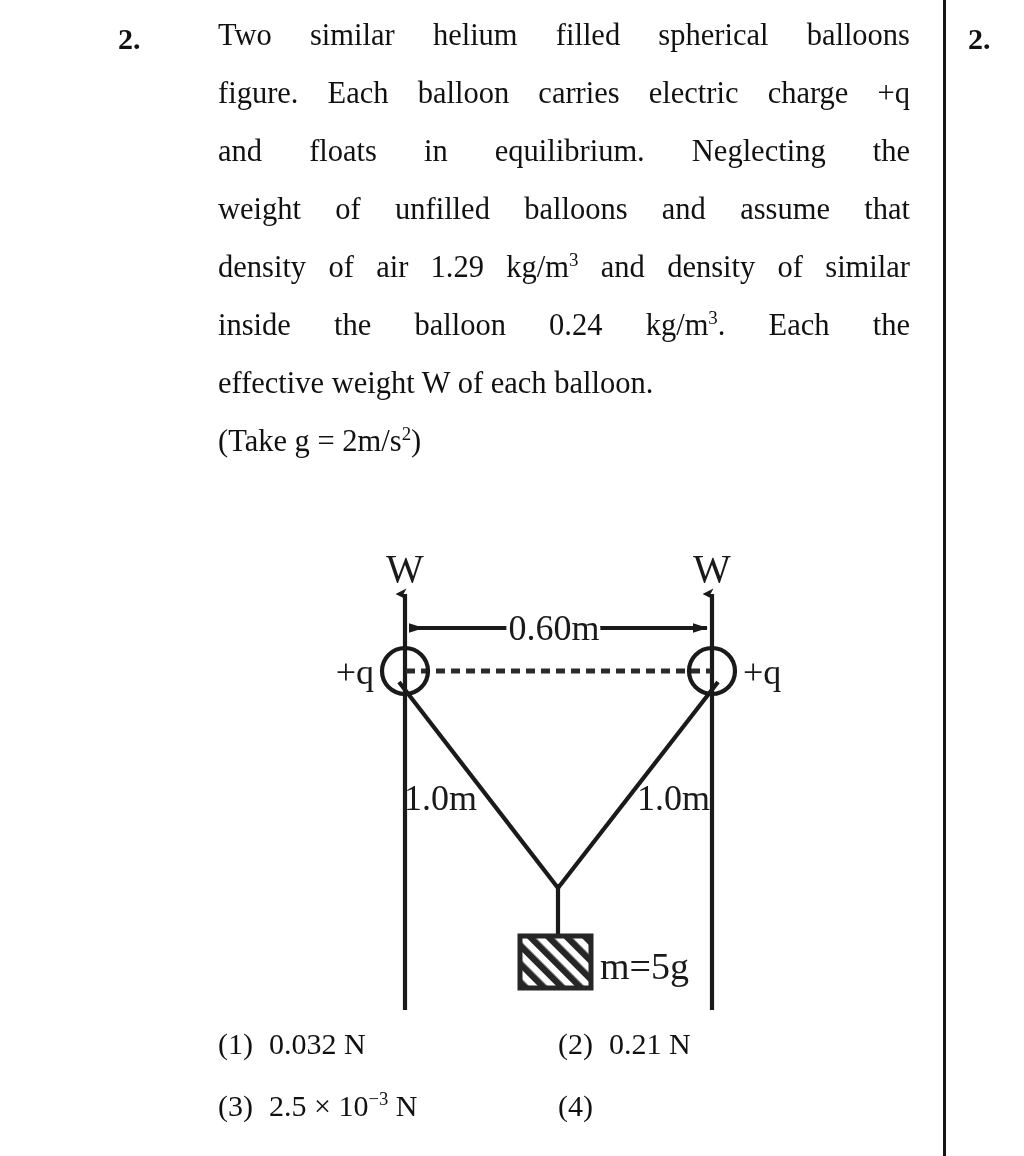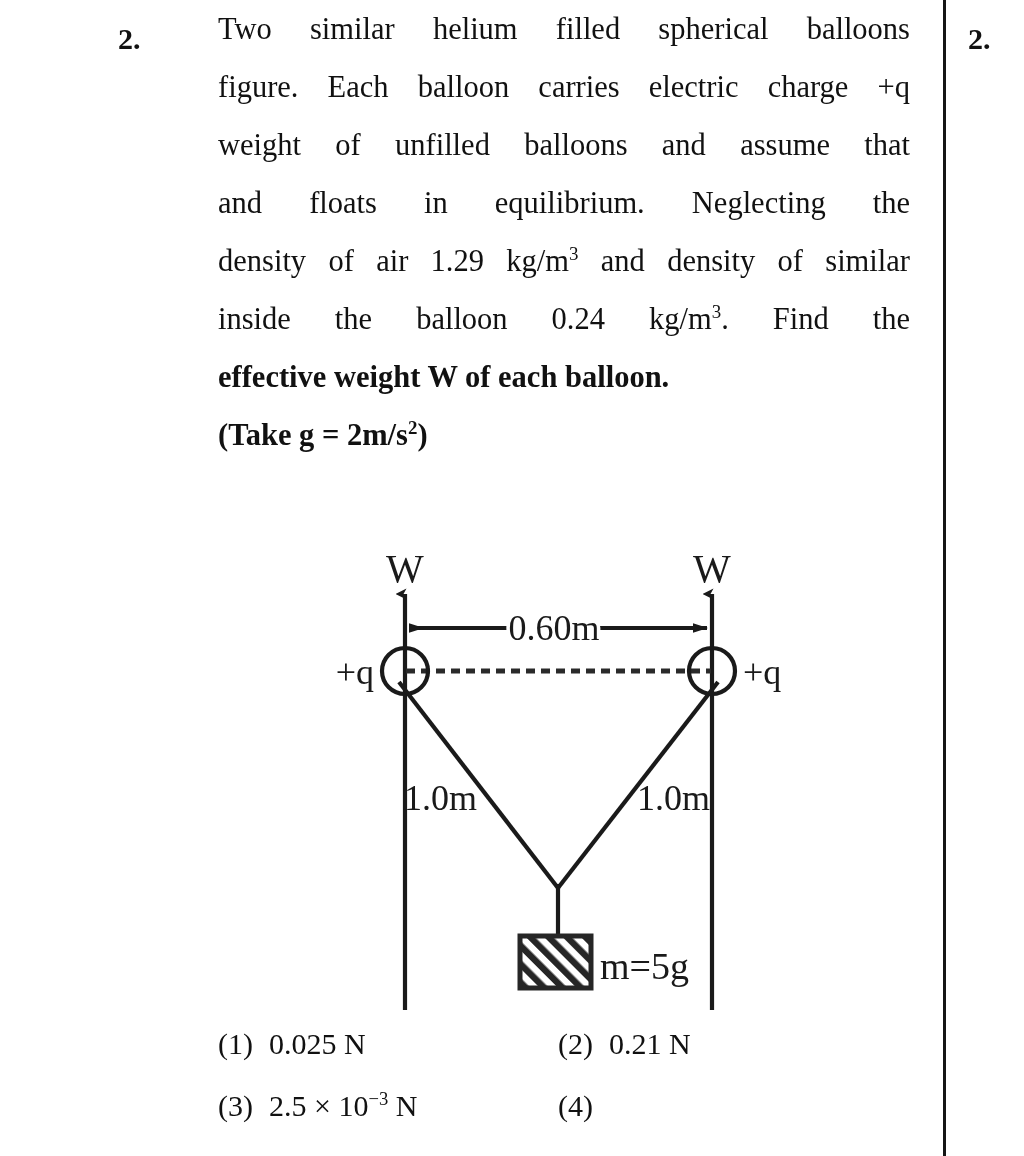--- a/index.html
+++ b/index.html
@@ -52,36 +52,35 @@
     font-weight: bold;
     font-size: 30px;
     line-height: 38px;
     text-align: left;
   }
 
   
   .qbody {
     position: absolute;
     left: 218px;
-    top: 0;
+    top: 6px;
     width: 692px;
   }
 
   .qline {
     font-size: 30.5px;
     line-height: 58px;
     text-align: justify;
     text-align-last: justify;
     white-space: nowrap;
     letter-spacing: 0px;
   }
   .qline.last {
     text-align: center;
     text-align-last: left;
-    font-weight: bold;
   }
 
   sup {
     font-size: 0.62em;
     vertical-align: super;
     line-height: 0;
   }
 
   
   .figure {
@@ -127,24 +126,24 @@
 <div id="page">
 
   <div class="divider"></div>
 
   <div class="qnum">2.</div>
   <div class="qnum-right">2.</div>
 
   <div class="qbody">
     <div class="qline">Two similar helium filled spherical balloons</div>
     <div class="qline">figure. Each balloon carries electric charge +q</div>
+    <div class="qline">and floats in equilibrium. Neglecting the</div>
     <div class="qline">weight of unfilled balloons and assume that</div>
-    <div class="qline">and floats in equilibrium. Neglecting the</div>
     <div class="qline"><span>density of air 1.29 kg/m</span><sup>3</sup><span> and density of similar</span></div>
-    <div class="qline"><span>inside the balloon 0.24 kg/m</span><sup>3</sup><span>. Find the</span></div>
+    <div class="qline"><span>inside the balloon 0.24 kg/m</span><sup>3</sup><span>. Each the</span></div>
     <div class="qline last">effective weight W of each balloon.</div>
     <div class="qline last"><span>(Take g = 2m/s</span><sup>2</sup><span>)</span></div>
   </div>
 
   <div class="figure">
     <svg width="944" height="470" viewBox="0 0 944 470" xmlns="http://www.w3.org/2000/svg">
       <defs>
         <marker id="arrUp" markerWidth="12" markerHeight="12" refX="5.5" refY="9.5" orient="auto" markerUnits="userSpaceOnUse">
           <path d="M5.5,0 L11,11 L5.5,8 L0,11 Z" fill="#1a1a1a"></path>
         </marker>
@@ -193,21 +192,21 @@
 
       <rect x="520" y="396" width="71" height="52" fill="url(#hatch)" stroke="#262626" stroke-width="5"></rect>
       <text class="fig-text" x="600" y="439" font-size="38" text-anchor="start">m=5g</text>
     </svg>
   </div>
 
   <div class="options">
     <div class="opt-row">
       <div class="opt opt-a">
         <span class="opt-label">(1)</span>
-        <span class="opt-text">0.025 N</span>
+        <span class="opt-text">0.032 N</span>
       </div>
       <div class="opt">
         <span class="opt-label">(2)</span>
         <span class="opt-text">0.21 N</span>
       </div>
     </div>
     <div class="opt-row">
       <div class="opt opt-a">
         <span class="opt-label">(3)</span>
         <span class="opt-text"><span>2.5 × 10</span><sup>−3</sup><span> N</span></span>

